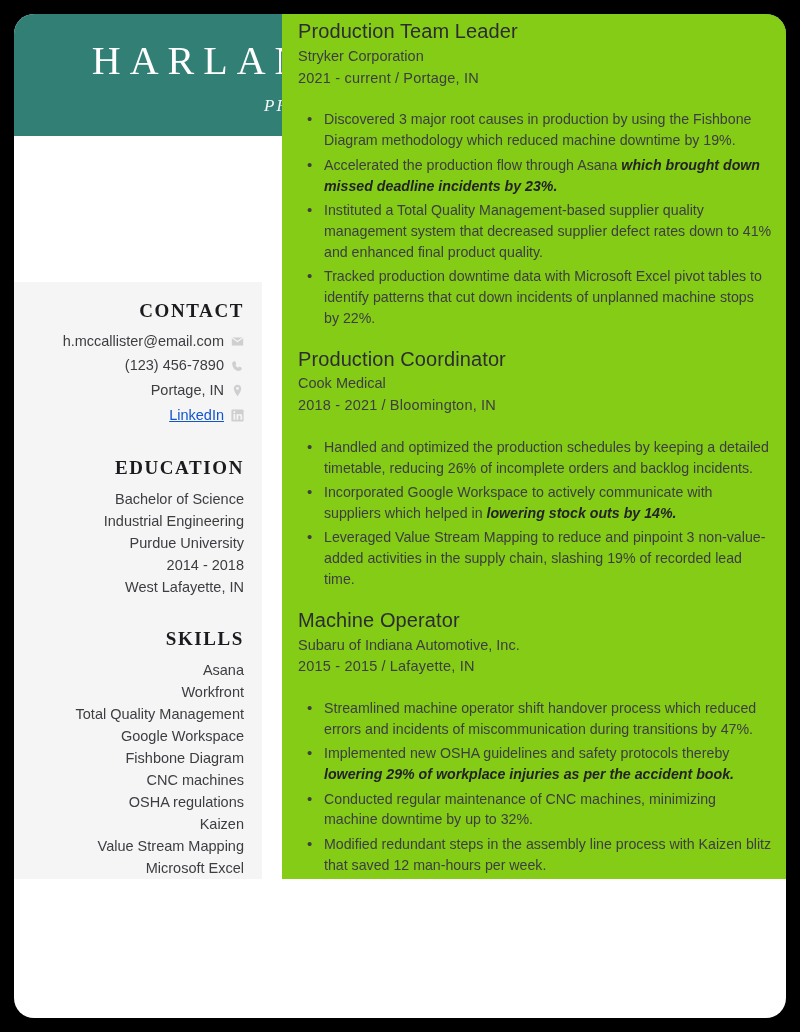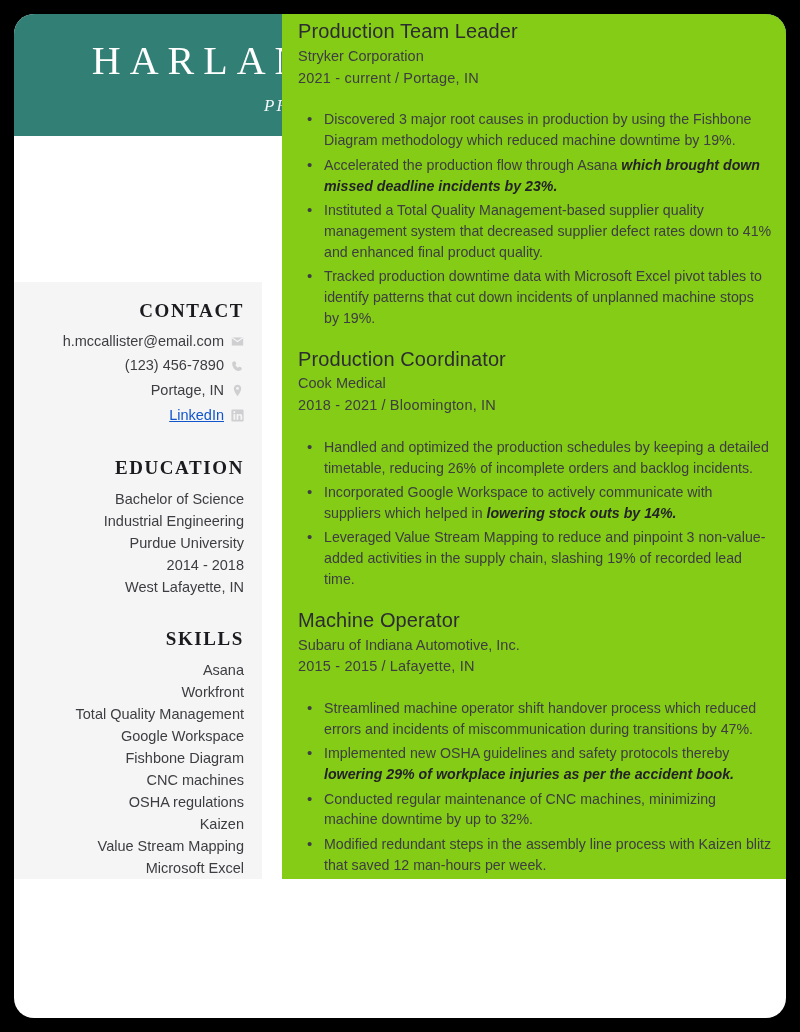--- a/index.html
+++ b/index.html
@@ -254,21 +254,21 @@
       <div class="sec-head">WORK EXPERIENCE</div>
       <div id="jobs-list">
           <div class="job">
             <div class="job-role">Production Team Leader</div>
             <div class="job-company">Stryker Corporation</div>
             <div class="job-meta"><span>2021 - current</span><span class="sep">/</span><span>Portage, IN</span></div>
             <ul class="bullets">
               <li>Discovered 3 major root causes in production by using the Fishbone Diagram methodology which reduced machine downtime by 19%.</li>
               <li>Accelerated the production flow through Asana <b>which brought down missed deadline incidents by 23%.</b></li>
               <li>Instituted a Total Quality Management-based supplier quality management system that decreased supplier defect rates down to 41% and enhanced final product quality.</li>
-              <li>Tracked production downtime data with Microsoft Excel pivot tables to identify patterns that cut down incidents of unplanned machine stops by 19%.</li>
+              <li>Tracked production downtime data with Microsoft Excel pivot tables to identify patterns that cut down incidents of unplanned machine stops by 22%.</li>
             </ul>
           </div>
           <div class="job">
             <div class="job-role">Production Coordinator</div>
             <div class="job-company">Cook Medical</div>
             <div class="job-meta"><span>2018 - 2021</span><span class="sep">/</span><span>Bloomington, IN</span></div>
             <ul class="bullets">
               <li>Handled and optimized the production schedules by keeping a detailed timetable, reducing 26% of incomplete orders and backlog incidents.</li>
               <li>Incorporated Google Workspace to actively communicate with suppliers which helped in <b>lowering stock outs by 14%.</b></li>
               <li>Leveraged Value Stream Mapping to reduce and pinpoint 3 non-value-added activities in the supply chain, slashing 19% of recorded lead time.</li>

